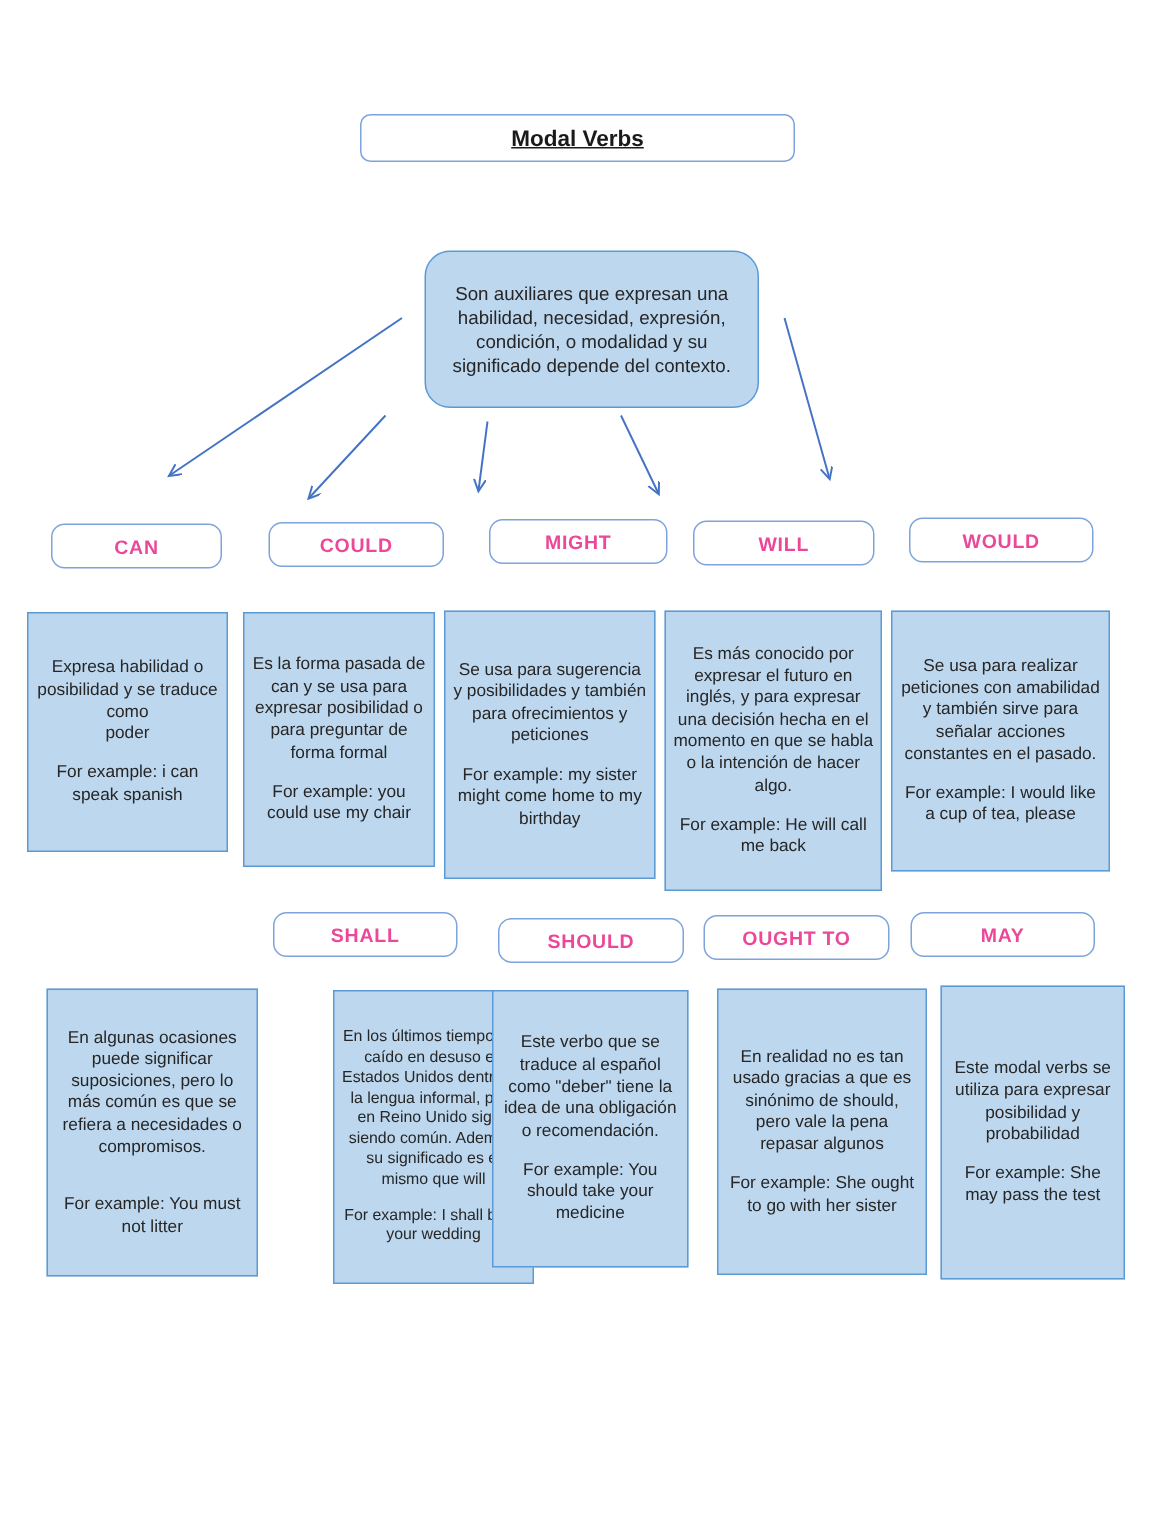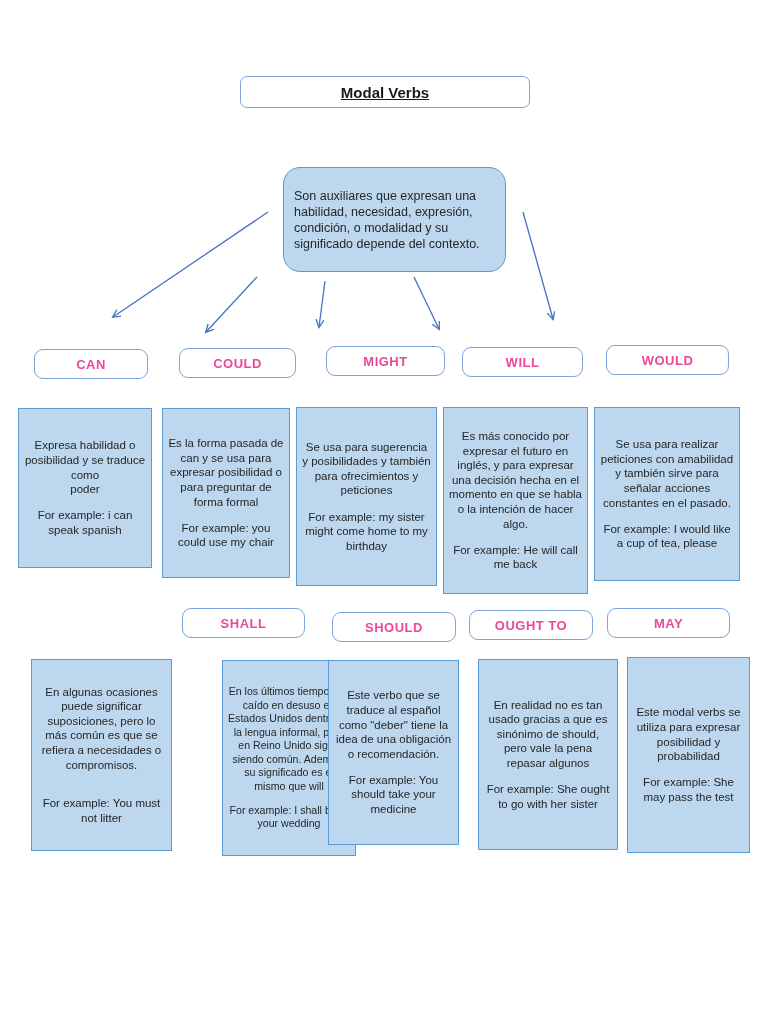--- a/index.html
+++ b/index.html
@@ -10,21 +10,21 @@
   .title-box{position:absolute;left:240px;top:76px;width:288px;height:30px;
     border:1.6px solid #7da4dc;border-radius:7px;background:#fff;
     display:flex;align-items:center;justify-content:center;
     font-weight:bold;font-size:15px;color:#1a1a1a;text-decoration:underline;}
 
   
   .central-box{position:absolute;left:283px;top:167px;width:223px;height:105px;
     background:#bdd7ee;border:1.8px solid #5b9bd5;border-radius:17px;
     display:flex;align-items:center;justify-content:center;
     padding:6px 10px;box-sizing:border-box;
-    font-size:12.5px;line-height:1.28;text-align:left;color:#262626;}
+    font-size:12.5px;line-height:1.28;text-align:center;color:#262626;}
 
   
   .label-box{position:absolute;height:28px;background:#ffffff;
     border:1.6px solid #7da4dc;border-radius:9px;
     display:flex;align-items:center;justify-content:center;
     font-weight:bold;font-size:13px;letter-spacing:.5px;color:#ec4899;}
 
   
   .card{position:absolute;background:#bdd7ee;border:1.6px solid #5b9bd5;
     box-sizing:border-box;padding:6px 5px;

